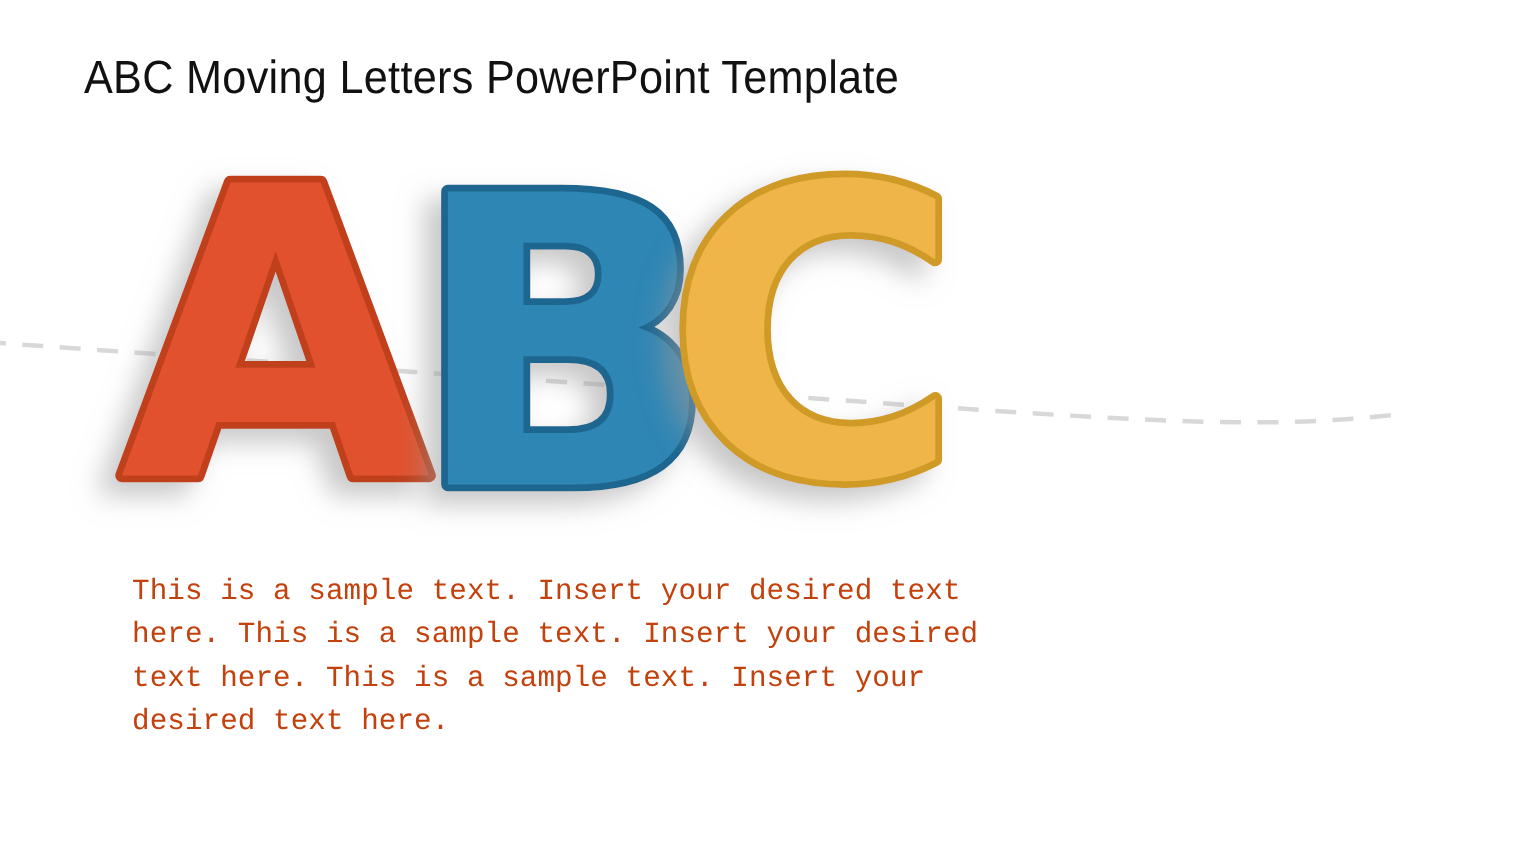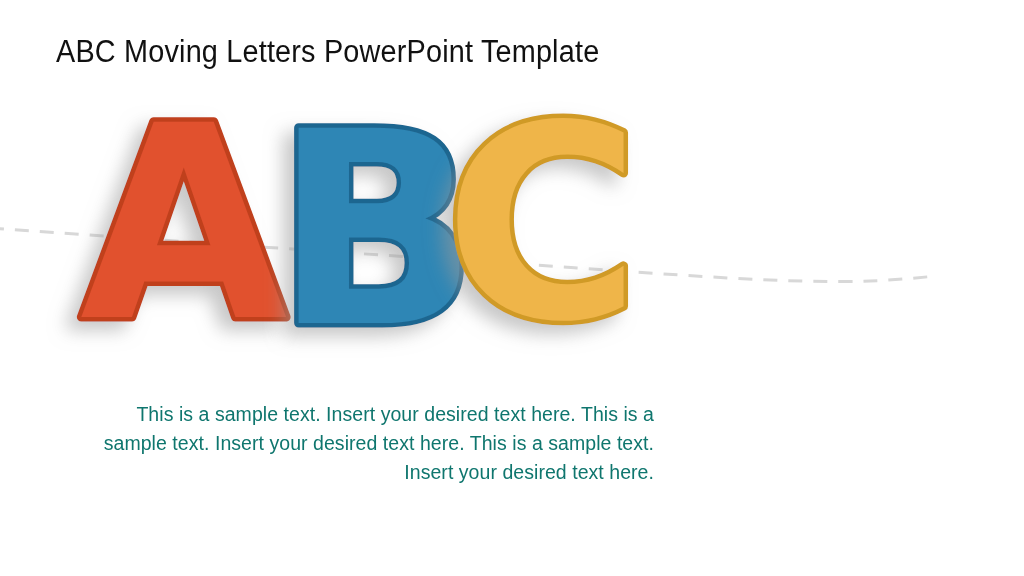--- a/index.html
+++ b/index.html
@@ -12,21 +12,20 @@
     background: #ffffff;
     font-family: "Liberation Sans", sans-serif;
     overflow: hidden;
   }
   .slide {
     position: relative;
     width: 932px;
     height: 576px;
     background: #ffffff;
     overflow: hidden;
-    text-align: right;
   }
 
   
   .slide-title {
     position: absolute;
     left: 56px;
     top: 34px;
     font-family: "Liberation Sans", sans-serif;
     font-size: 31px;
     font-weight: 400;
@@ -76,27 +75,27 @@
   }
 
   .letter-a { left: 74px;  top: 112px; }
   .letter-b { left: 268px; top: 118px; }
   .letter-c { left: 438px; top: 112px; }
 
   
   .body-text {
     position: absolute;
     left: 88px;
-    top: 400px;
+    top: 380px;
     width: 566px;
     z-index: 3;
-    font-family: Liberation Sans, sans-serif;
+    font-family: Liberation Mono, monospace;
     font-size: 19.5px;
     line-height: 29px;
-    color: #0f766e;
+    color: #c2410c;
     letter-spacing: 0.05px;
   }
 </style>
 </head>
 <body>
 
 <div class="slide">
 
   <div class="slide-title">ABC Moving Letters PowerPoint Template</div>
 

